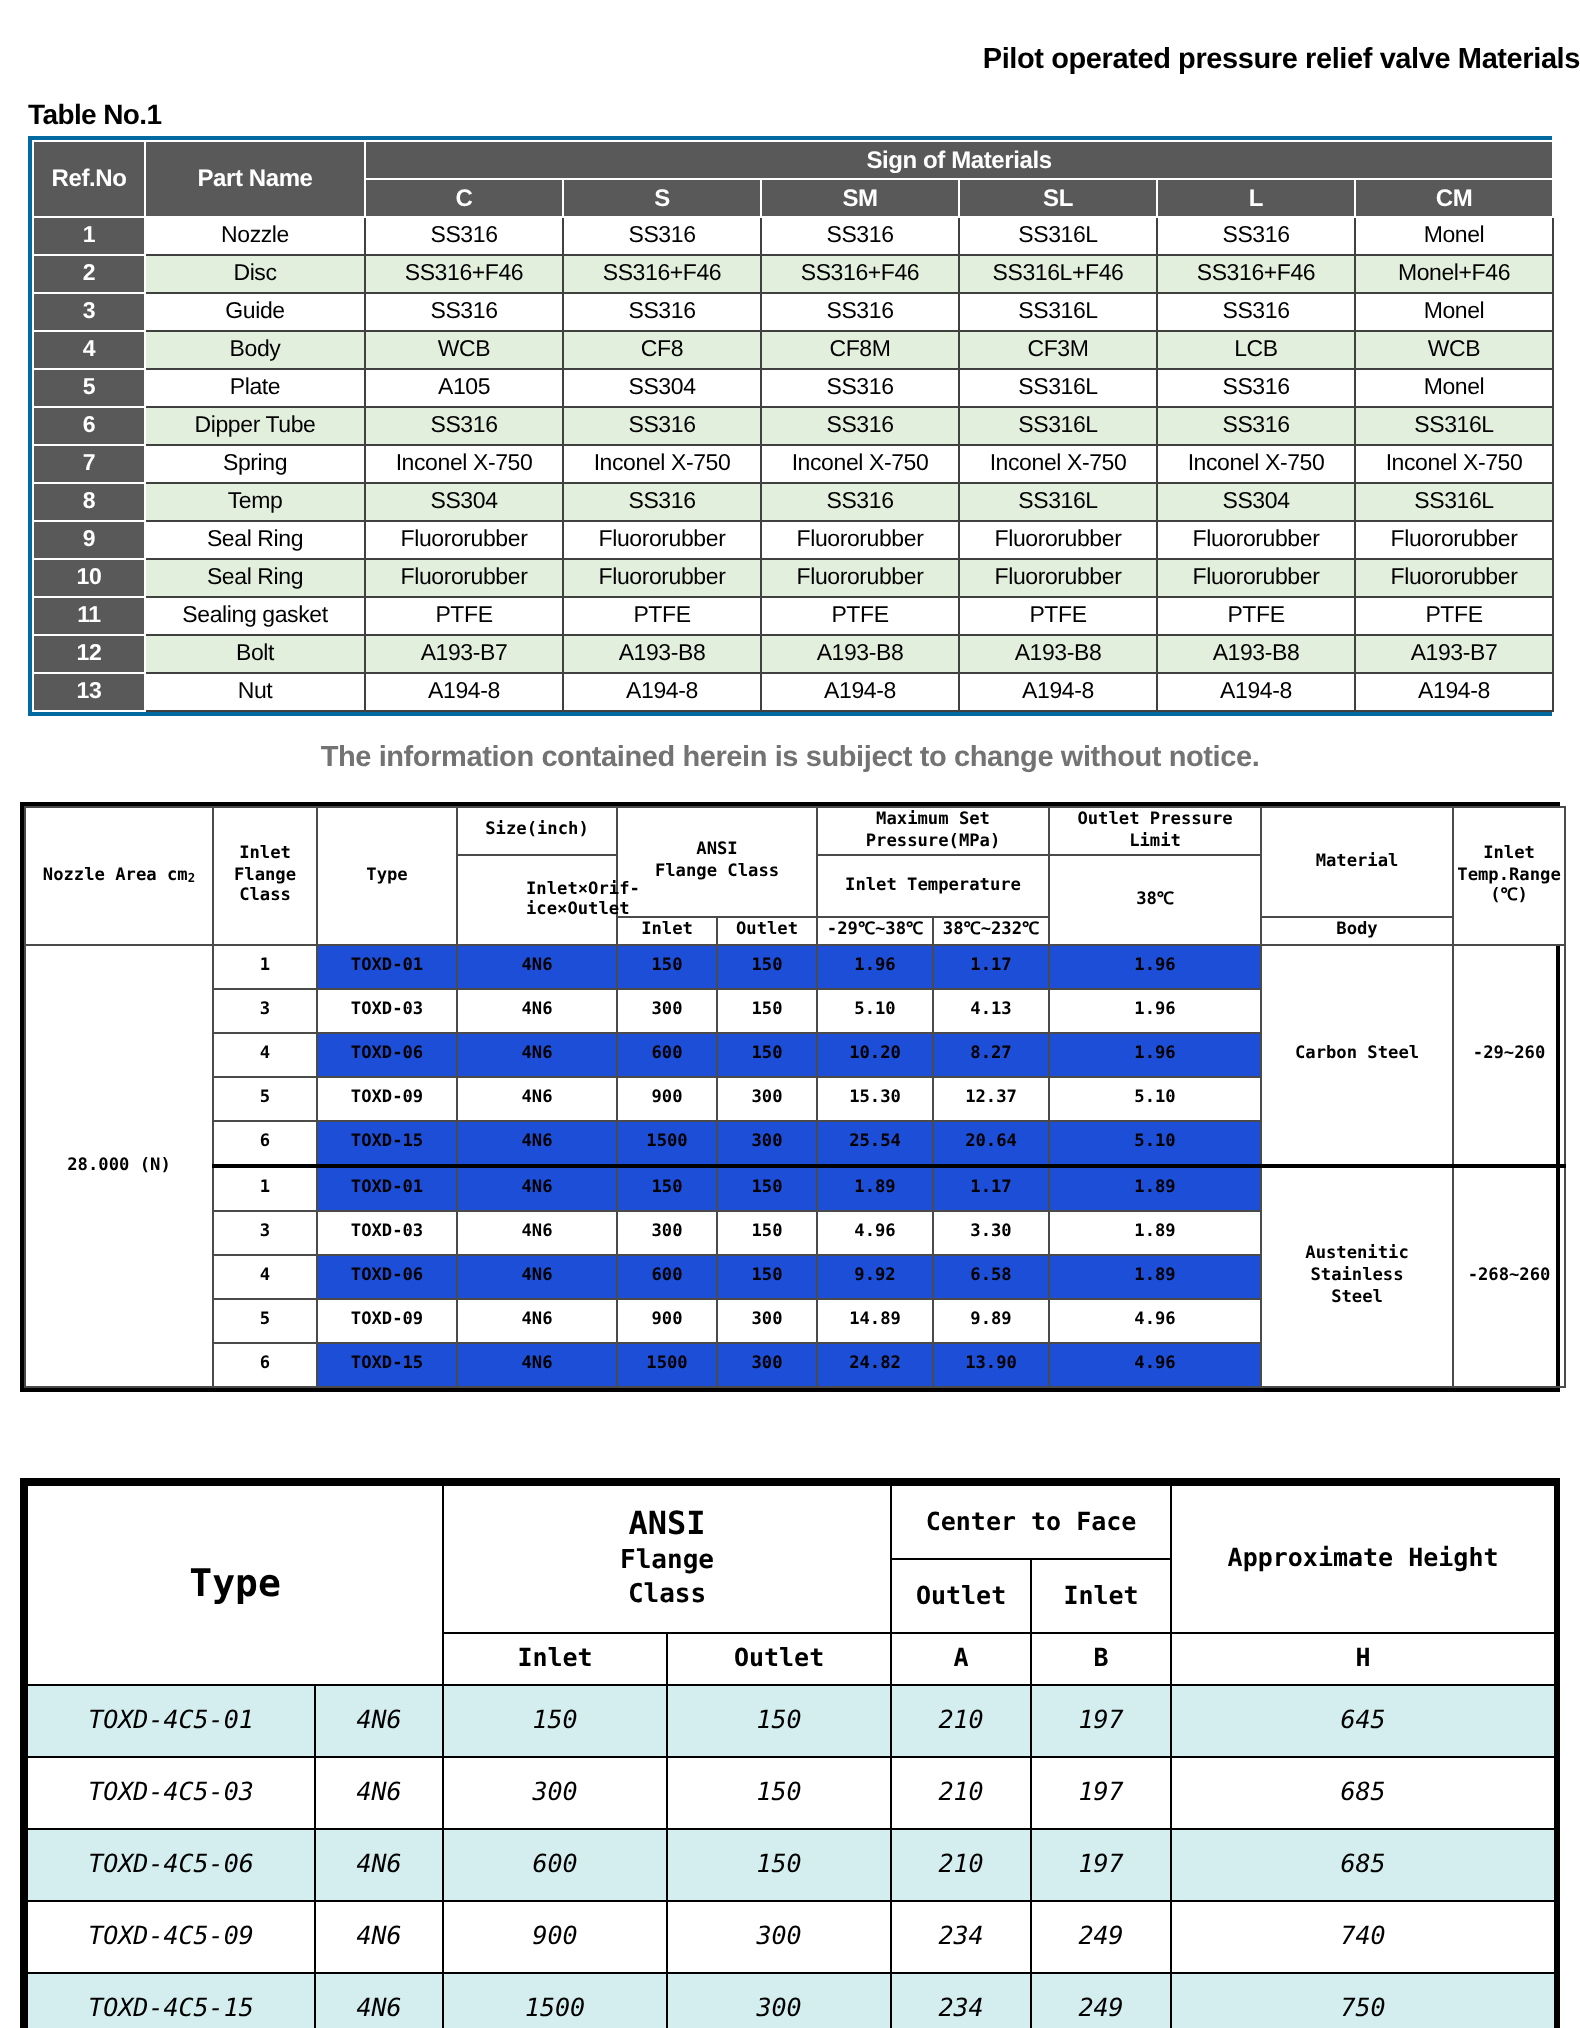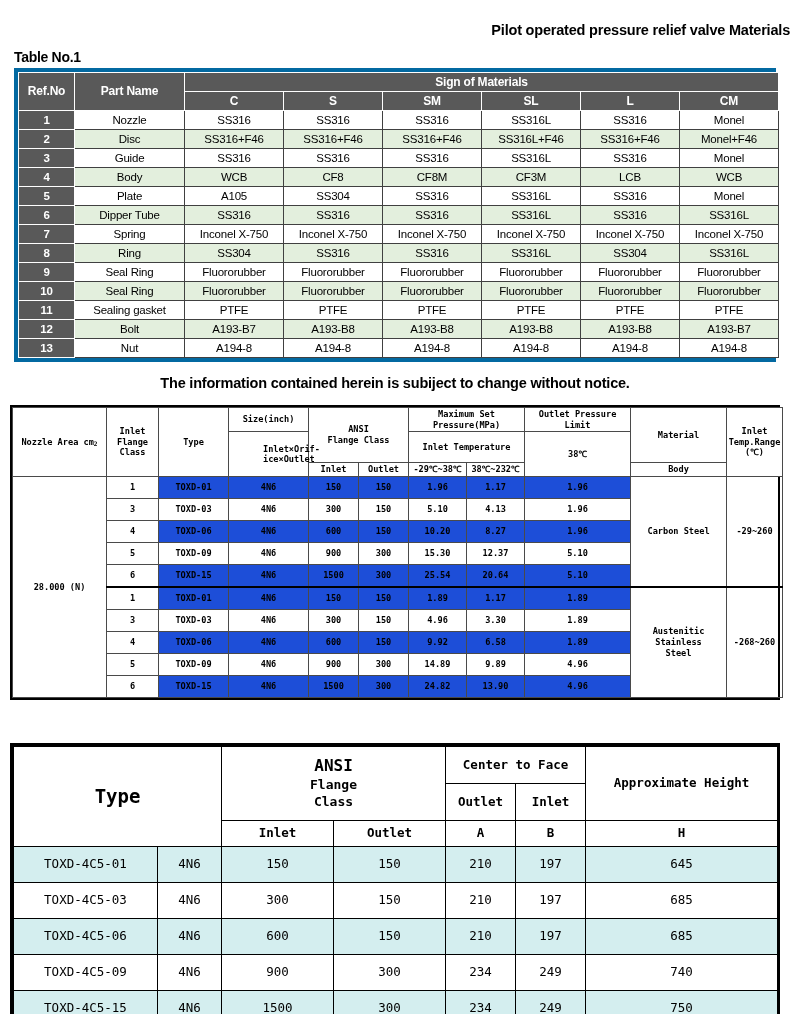--- a/index.html
+++ b/index.html
@@ -57,26 +57,26 @@
   }
   table.t1 td.cell {
     background: #ffffff;
     color: #000000;
     border: 1px solid #404040;
   }
   table.t1 tr.alt td.cell {
     background: #e3efdd;
   }
   table.t1 { border: 2px solid #262626; }
-  .t1-outer { border: 4px solid #0369a1; width: 762px; margin: 0 14px; box-sizing: border-box;}
+  .t1-outer { border: 2px solid #0369a1; width: 762px; margin: 0 14px; box-sizing: border-box;}
   .t1-outer table.t1 { width: 100%; border: none; }
 
   
   .notice {
-    color: #000000;
+    color: #737373;
     font-weight: bold;
     font-size: 14.5px;
     text-align: center;
     margin-top: 13px;
     margin-bottom: 14px;
     letter-spacing: -0.2px;
   }
 
   
   .t2-outer {
@@ -118,21 +118,21 @@
     font-family: "DejaVu Sans Mono", monospace;
     font-size: 12.5px;
   }
   table.t3 th, table.t3 td {
     border: 1px solid #000;
     text-align: center;
     vertical-align: middle;
     line-height: 1.3;
     padding: 2px 1px;
   }
-  table.t3 td { height: 31px; }
+  table.t3 td { height: 31px; font-style: italic; }
   table.t3 td.hl { background: #d4eeef; }
   .t3-type { font-size: 19px; }
   .t3-ansi-main { font-size: 16px; }
   .t3-small { font-size: 13px; }
   .sub2 { font-size: 0.72em; vertical-align: -0.15em; }
 </style>
 </head>
 <body>
 
 <div class="doc-title">Pilot operated pressure relief valve Materials</div>
@@ -231,21 +231,21 @@
           <td class="cell">Spring</td>
           <td class="cell">Inconel X-750</td>
           <td class="cell">Inconel X-750</td>
           <td class="cell">Inconel X-750</td>
           <td class="cell">Inconel X-750</td>
           <td class="cell">Inconel X-750</td>
           <td class="cell">Inconel X-750</td>
         </tr>
         <tr class="alt">
           <td class="refno">8</td>
-          <td class="cell">Ring</td>
+          <td class="cell">Temp</td>
           <td class="cell">SS304</td>
           <td class="cell">SS316</td>
           <td class="cell">SS316</td>
           <td class="cell">SS316L</td>
           <td class="cell">SS304</td>
           <td class="cell">SS316L</td>
         </tr>
         <tr>
           <td class="refno">9</td>
           <td class="cell">Seal Ring</td>

